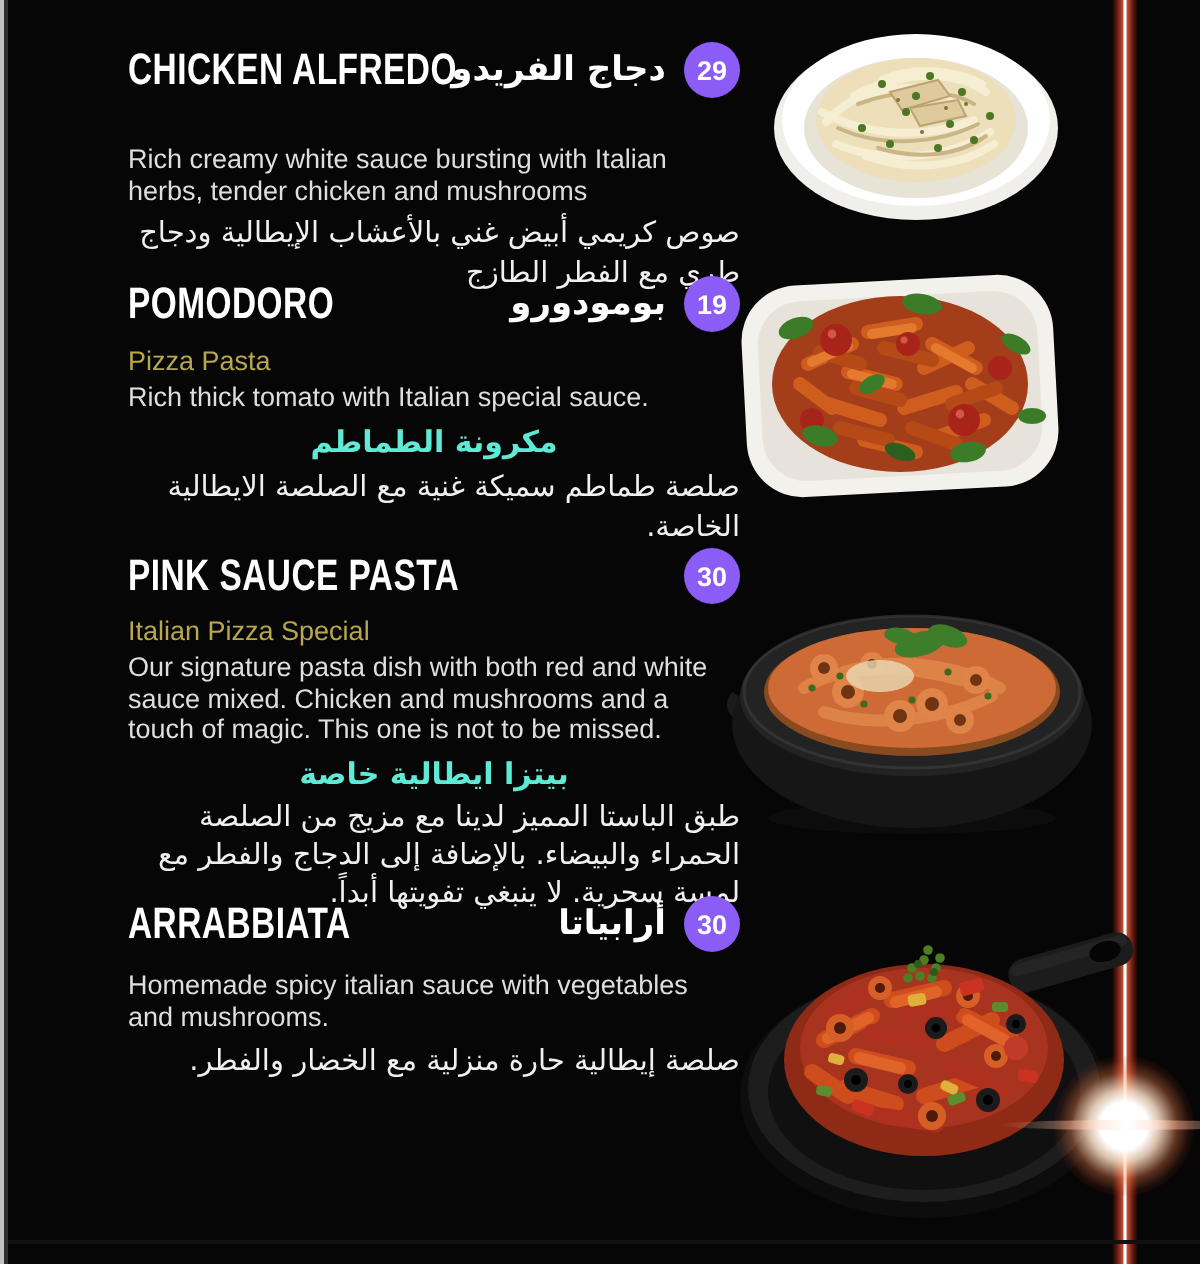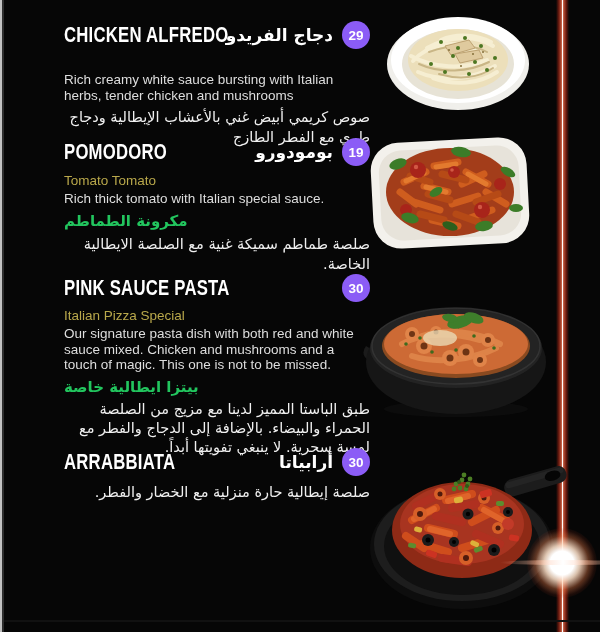--- a/index.html
+++ b/index.html
@@ -32,22 +32,22 @@
     transform:translateY(-50%) scaleX(.76);transform-origin:0 50%;
     color:#fff;font-weight:bold;font-size:22px;letter-spacing:.3px;}
   .t-ar{position:absolute;right:37px;top:50%;transform:translateY(-50%);white-space:nowrap;
     color:#fff;font-weight:bold;font-size:17px;font-family:"DejaVu Sans",sans-serif;}
   .badge{position:absolute;right:0;top:50%;transform:translateY(-50%);
     width:28px;height:28px;border-radius:50%;background:#8b5cf6;
     display:flex;align-items:center;justify-content:center;
     color:#fff;font-weight:bold;font-size:13.5px;}
   .sub-en{margin:6px 0 0;color:#b9a84b;font-size:13.5px;line-height:16px;}
   .desc-en{margin:2px 0 0;width:294px;color:#dedede;font-size:13.5px;line-height:15.5px;}
-  .sub-ar{margin:5px 0 0;color:#22c55e;font-size:15px;font-weight:bold;line-height:19px;
-    direction:rtl;text-align:left;font-family:"DejaVu Sans",sans-serif;}
+  .sub-ar{margin:5px 0 0;color:#5eead4;font-size:15px;font-weight:bold;line-height:19px;
+    direction:rtl;text-align:center;font-family:"DejaVu Sans",sans-serif;}
   .desc-ar{margin:3px 0 0;color:#f0f0f0;font-size:14.5px;line-height:20px;
     direction:rtl;text-align:right;font-family:"DejaVu Sans",sans-serif;}
   .sub-en:empty,.sub-ar:empty,.desc-en:empty,.desc-ar:empty{display:none;margin:0;}
   #s1{top:3px;} #s1 .desc-en{margin-top:22px;} #s1 .desc-ar{margin-top:4px;}
   #s2{top:120px;}
   #s3{top:256px;} #s3 .sub-en{margin-top:5px;} #s3 .desc-ar{line-height:19px;}
   #s4{top:430px;} #s4 .desc-en{margin-top:8px;} #s4 .desc-ar{margin-top:5px;}
   
   .dish{position:absolute;z-index:3;}
   #d1{left:383px;top:6px;} #d2{left:366px;top:130px;}
@@ -74,21 +74,21 @@
 
     <div class="desc-ar" dir="rtl">صوص كريمي أبيض غني بالأعشاب الإيطالية ودجاج طري مع الفطر الطازج</div>
   </div>
 
   <div class="section" id="s2">
     <div class="hdr">
       <span class="t-en">POMODORO</span>
       <span class="t-ar" dir="rtl">بومودورو</span>
       <span class="badge">19</span>
     </div>
-    <div class="sub-en">Tomato Tomato</div>
+    <div class="sub-en">Pizza Pasta</div>
     <div class="desc-en">Rich thick tomato with Italian special sauce.</div>
     <div class="sub-ar" dir="rtl">مكرونة الطماطم</div>
     <div class="desc-ar" dir="rtl">صلصة طماطم سميكة غنية مع الصلصة الايطالية الخاصة.</div>
   </div>
 
   <div class="section" id="s3">
     <div class="hdr">
       <span class="t-en">PINK SAUCE PASTA</span>
       <span class="badge">30</span>
     </div>
@@ -98,20 +98,21 @@
     <div class="desc-ar" dir="rtl">طبق الباستا المميز لدينا مع مزيج من الصلصة الحمراء والبيضاء. بالإضافة إلى الدجاج والفطر مع لمسة سحرية. لا ينبغي تفويتها أبداً.</div>
   </div>
 
   <div class="section" id="s4">
     <div class="hdr">
       <span class="t-en">ARRABBIATA</span>
       <span class="t-ar" dir="rtl">أرابياتا</span>
       <span class="badge">30</span>
     </div>
 
+    <div class="desc-en">Homemade spicy italian sauce with vegetables and mushrooms.</div>
 
     <div class="desc-ar" dir="rtl">صلصة إيطالية حارة منزلية مع الخضار والفطر.</div>
   </div>
 
   <div class="dish" id="d1">
     <svg width="150" height="108" viewBox="0 0 150 108">
       <ellipse cx="75" cy="58" rx="71" ry="46" fill="#f0efeb"></ellipse>
       <ellipse cx="75" cy="54" rx="67" ry="43" fill="#ffffff"></ellipse>
       <ellipse cx="75" cy="58" rx="56" ry="35" fill="#e7e3d6"></ellipse>
       <ellipse cx="75" cy="54" rx="50" ry="31" fill="#ecdfba"></ellipse>

